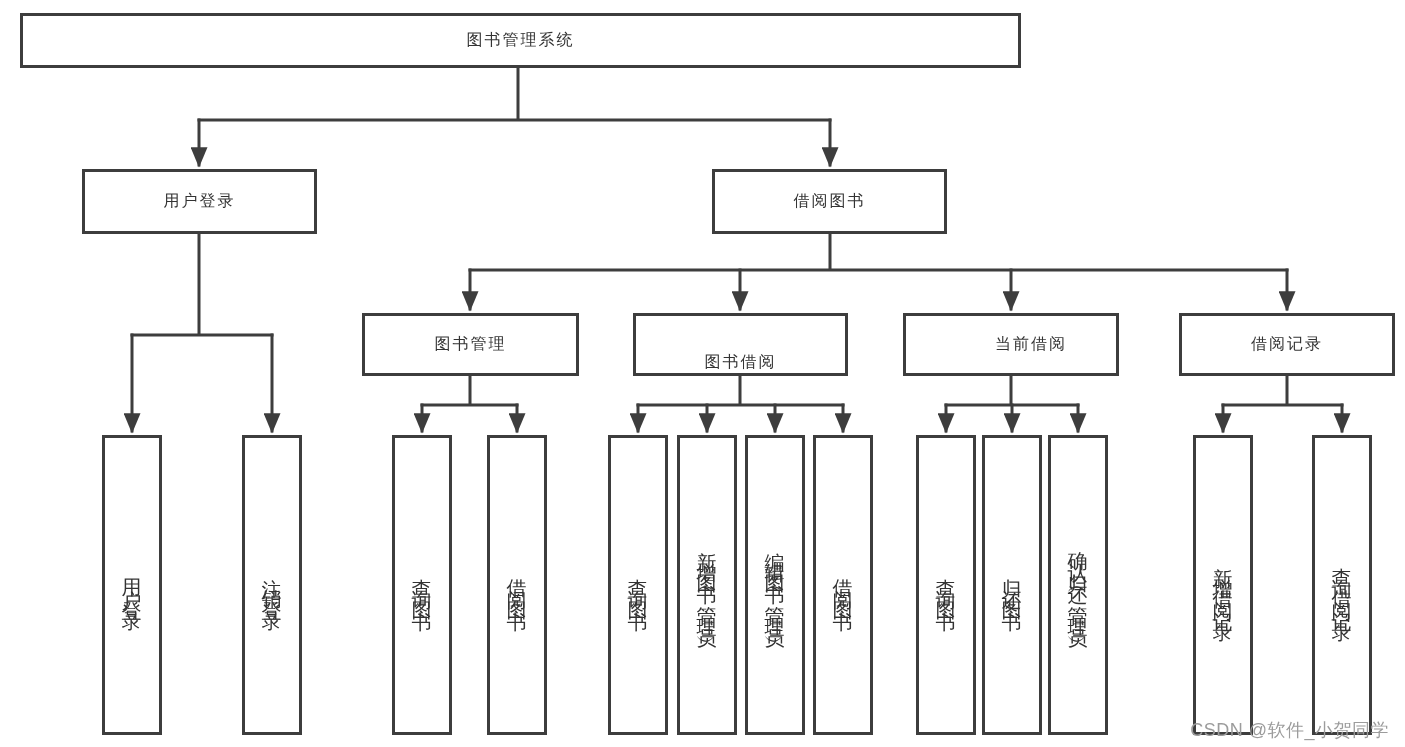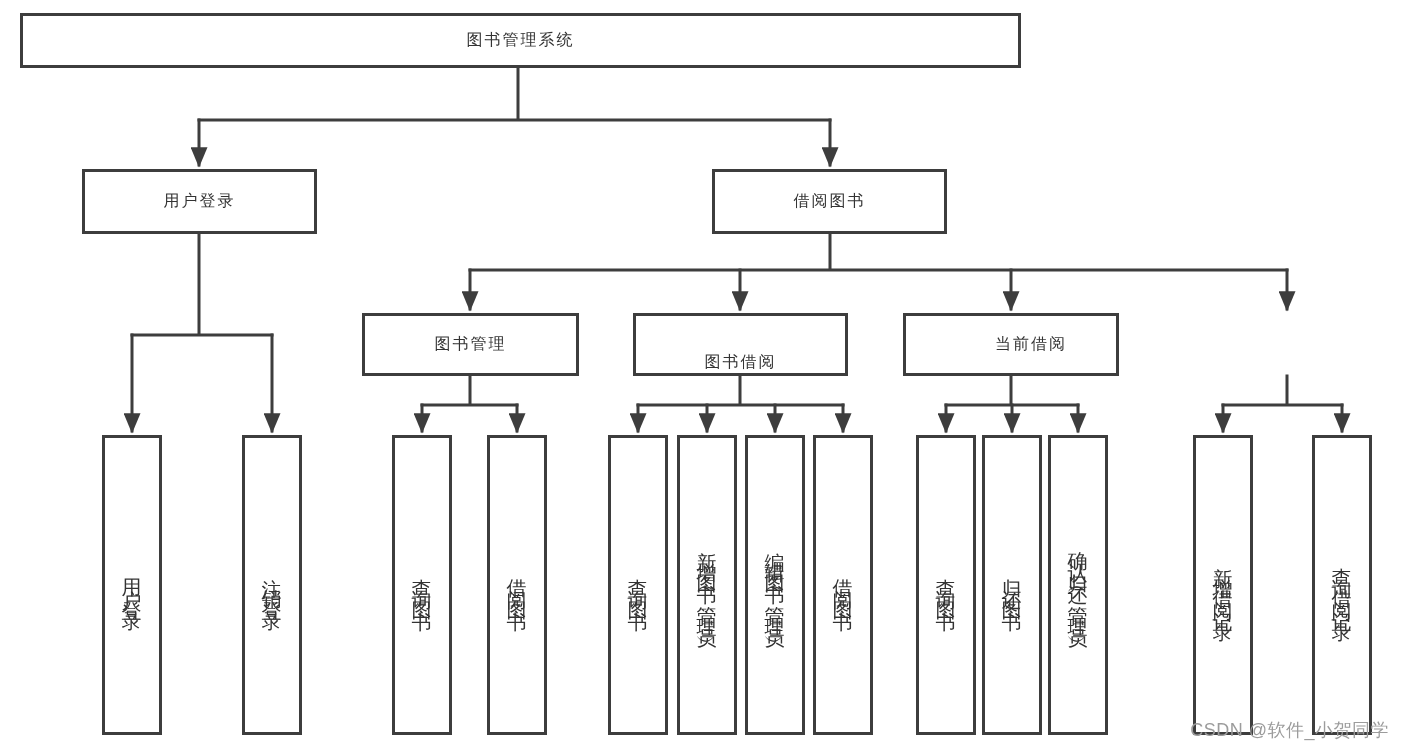--- a/index.html
+++ b/index.html
@@ -103,20 +103,23 @@
 
   <div class="box" style="left:362px;top:313px;width:217px;height:63px;">
     <span class="h-label">图书管理</span>
   </div>
   <div class="box" style="left:633px;top:313px;width:215px;height:63px;align-items:flex-end;">
     <span class="h-label">图书借阅</span>
   </div>
   <div class="box" style="left:903px;top:313px;width:216px;height:63px;padding-left:40px;">
     <span class="h-label">当前借阅</span>
   </div>
+  <div class="box" style="left:1179px;top:313px;width:216px;height:63px;">
+    <span class="h-label">借阅记录</span>
+  </div>
 
   <div class="box v-box" style="left:102px;top:435px;width:60px;height:300px;">
     <span class="v-label">用户登录</span>
   </div>
   <div class="box v-box" style="left:242px;top:435px;width:60px;height:300px;">
     <span class="v-label">注销登录</span>
   </div>
 
   <div class="box v-box" style="left:392px;top:435px;width:60px;height:300px;">
     <span class="v-label">查询图书</span>

